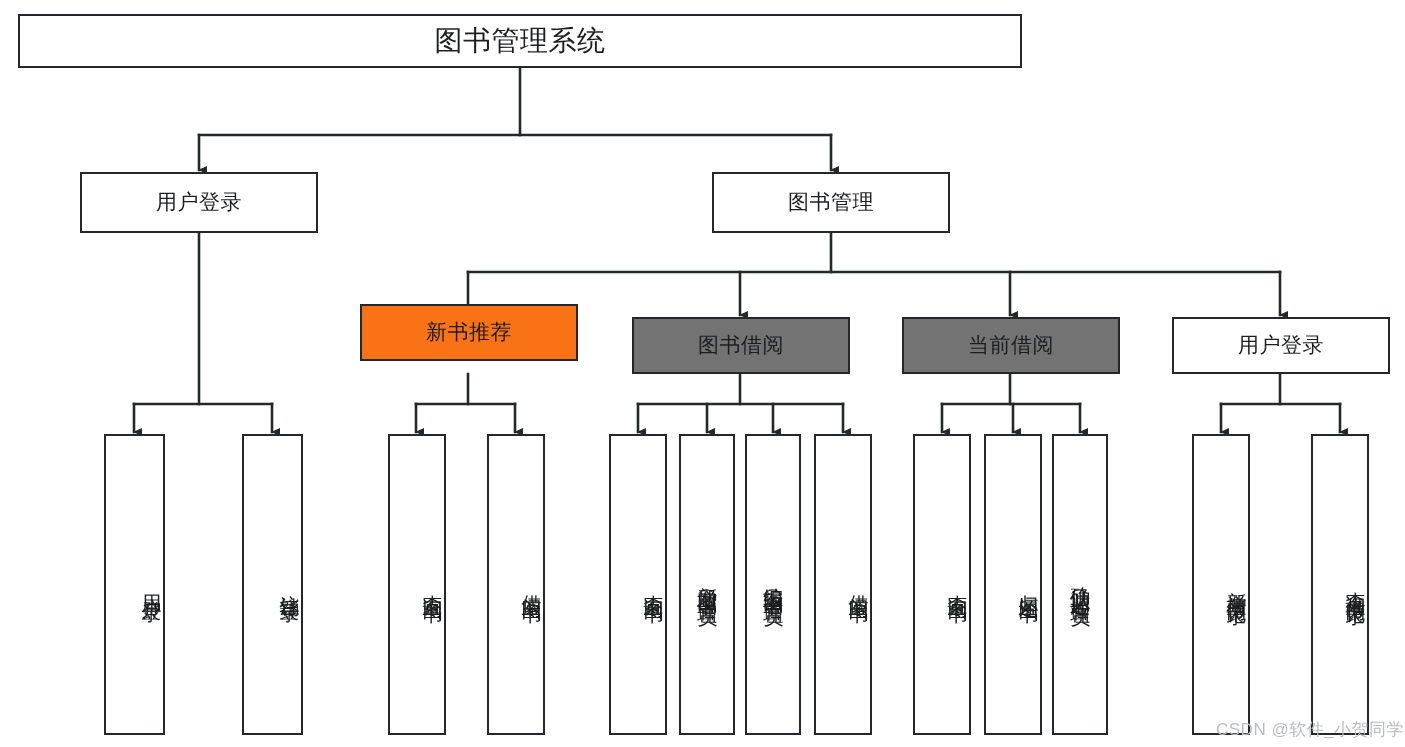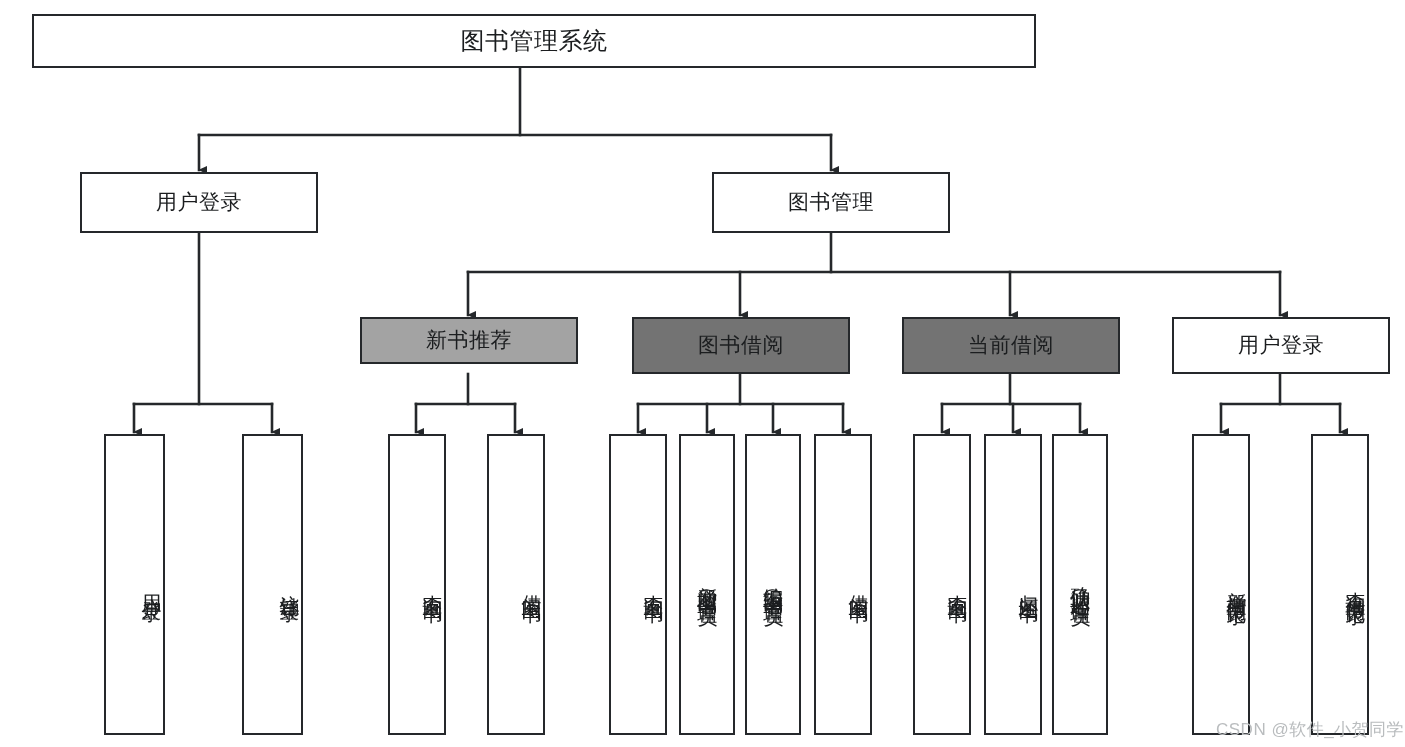--- a/index.html
+++ b/index.html
@@ -36,23 +36,22 @@
     justify-content: center;
     color: #1b1d1f;
     line-height: 1.18;
     text-align: center;
   }
   .node-h {
     font-size: 21px;
     letter-spacing: 0.5px;
   }
   .node-root {
-    font-size: 24px;
+    font-size: 28px;
     letter-spacing: 0.5px;
-    margin-left: 14px;
   }
   .node-v {
     writing-mode: vertical-rl;
     text-orientation: upright;
     font-size: 20px;
     letter-spacing: 3px;
     padding: 6px 0;
     align-items: flex-start;
     justify-content: center;
     white-space: nowrap;
@@ -129,21 +128,21 @@
     <span>图书管理系统</span>
   </div>
 
   <div class="node node-h" id="node-l2-0" style="left: 80px; top: 172px; width: 238px; height: 61px; border-color: rgb(37, 40, 43); background: rgb(255, 255, 255); color: rgb(27, 29, 31);">
     <span>用户登录</span>
   </div>
   <div class="node node-h" id="node-l2-1" style="left: 712px; top: 172px; width: 238px; height: 61px; border-color: rgb(37, 40, 43); background: rgb(255, 255, 255); color: rgb(27, 29, 31);">
     <span>图书管理</span>
   </div>
 
-  <div class="node node-h" id="node-l3-0" style="left: 360px; top: 317px; width: 218px; height: 47px; border-color: rgb(37, 40, 43); background: #a3a3a3; color: rgb(27, 29, 31);">
+  <div class="node node-h" id="node-l3-0" style="left: 360px; top: 304px; width: 218px; height: 57px; border-color: rgb(37, 40, 43); background: #f97316; color: rgb(27, 29, 31);">
     <span>新书推荐</span>
   </div>
   <div class="node node-h" id="node-l3-1" style="left: 632px; top: 317px; width: 218px; height: 57px; border-color: rgb(37, 40, 43); background: #737373; color: rgb(27, 29, 31); justify-content: center;">
     <span>图书借阅</span>
   </div>
   <div class="node node-h" id="node-l3-2" style="left: 902px; top: 317px; width: 218px; height: 57px; border-color: rgb(37, 40, 43); background: #737373; color: rgb(27, 29, 31);">
     <span>当前借阅</span>
   </div>
   <div class="node node-h" id="node-l3-3" style="left: 1172px; top: 317px; width: 218px; height: 57px; border-color: rgb(37, 40, 43); background: rgb(255, 255, 255); color: rgb(27, 29, 31);">
     <span>用户登录</span>

